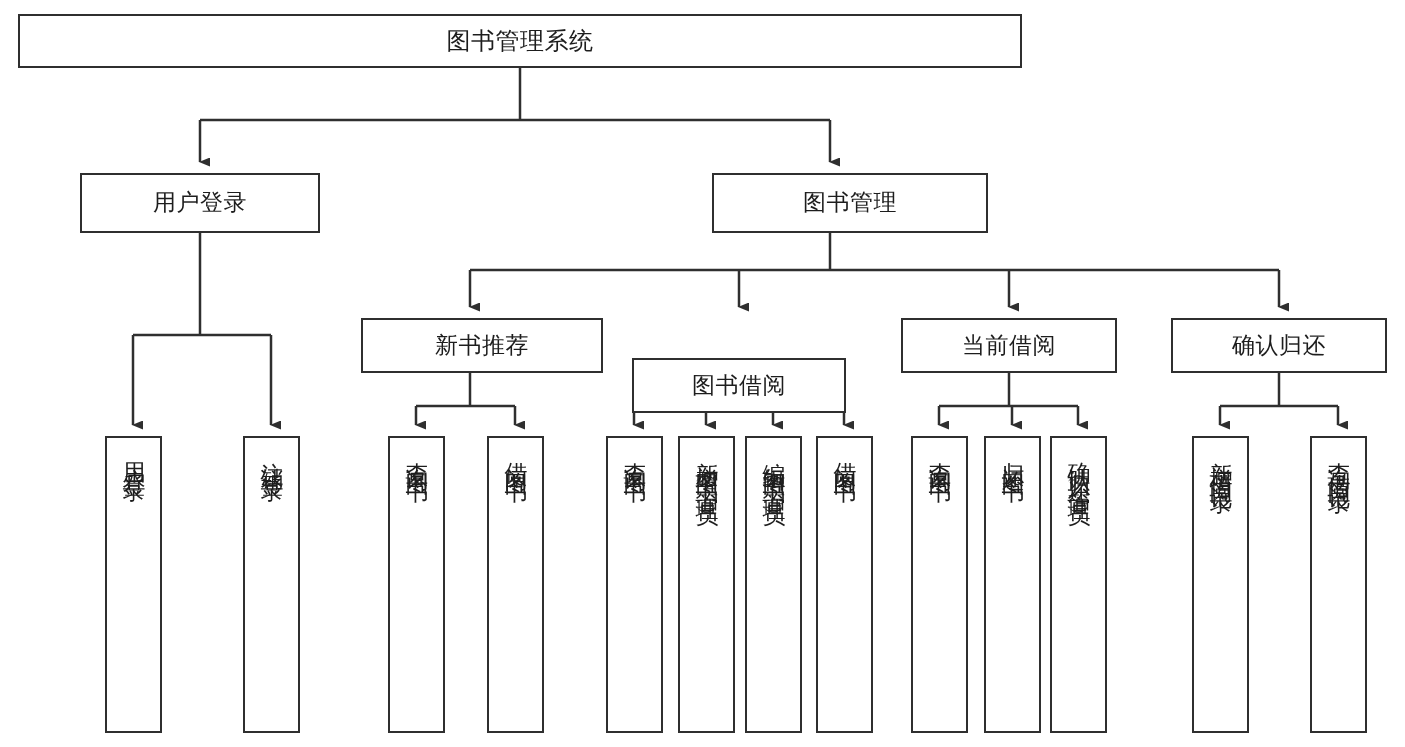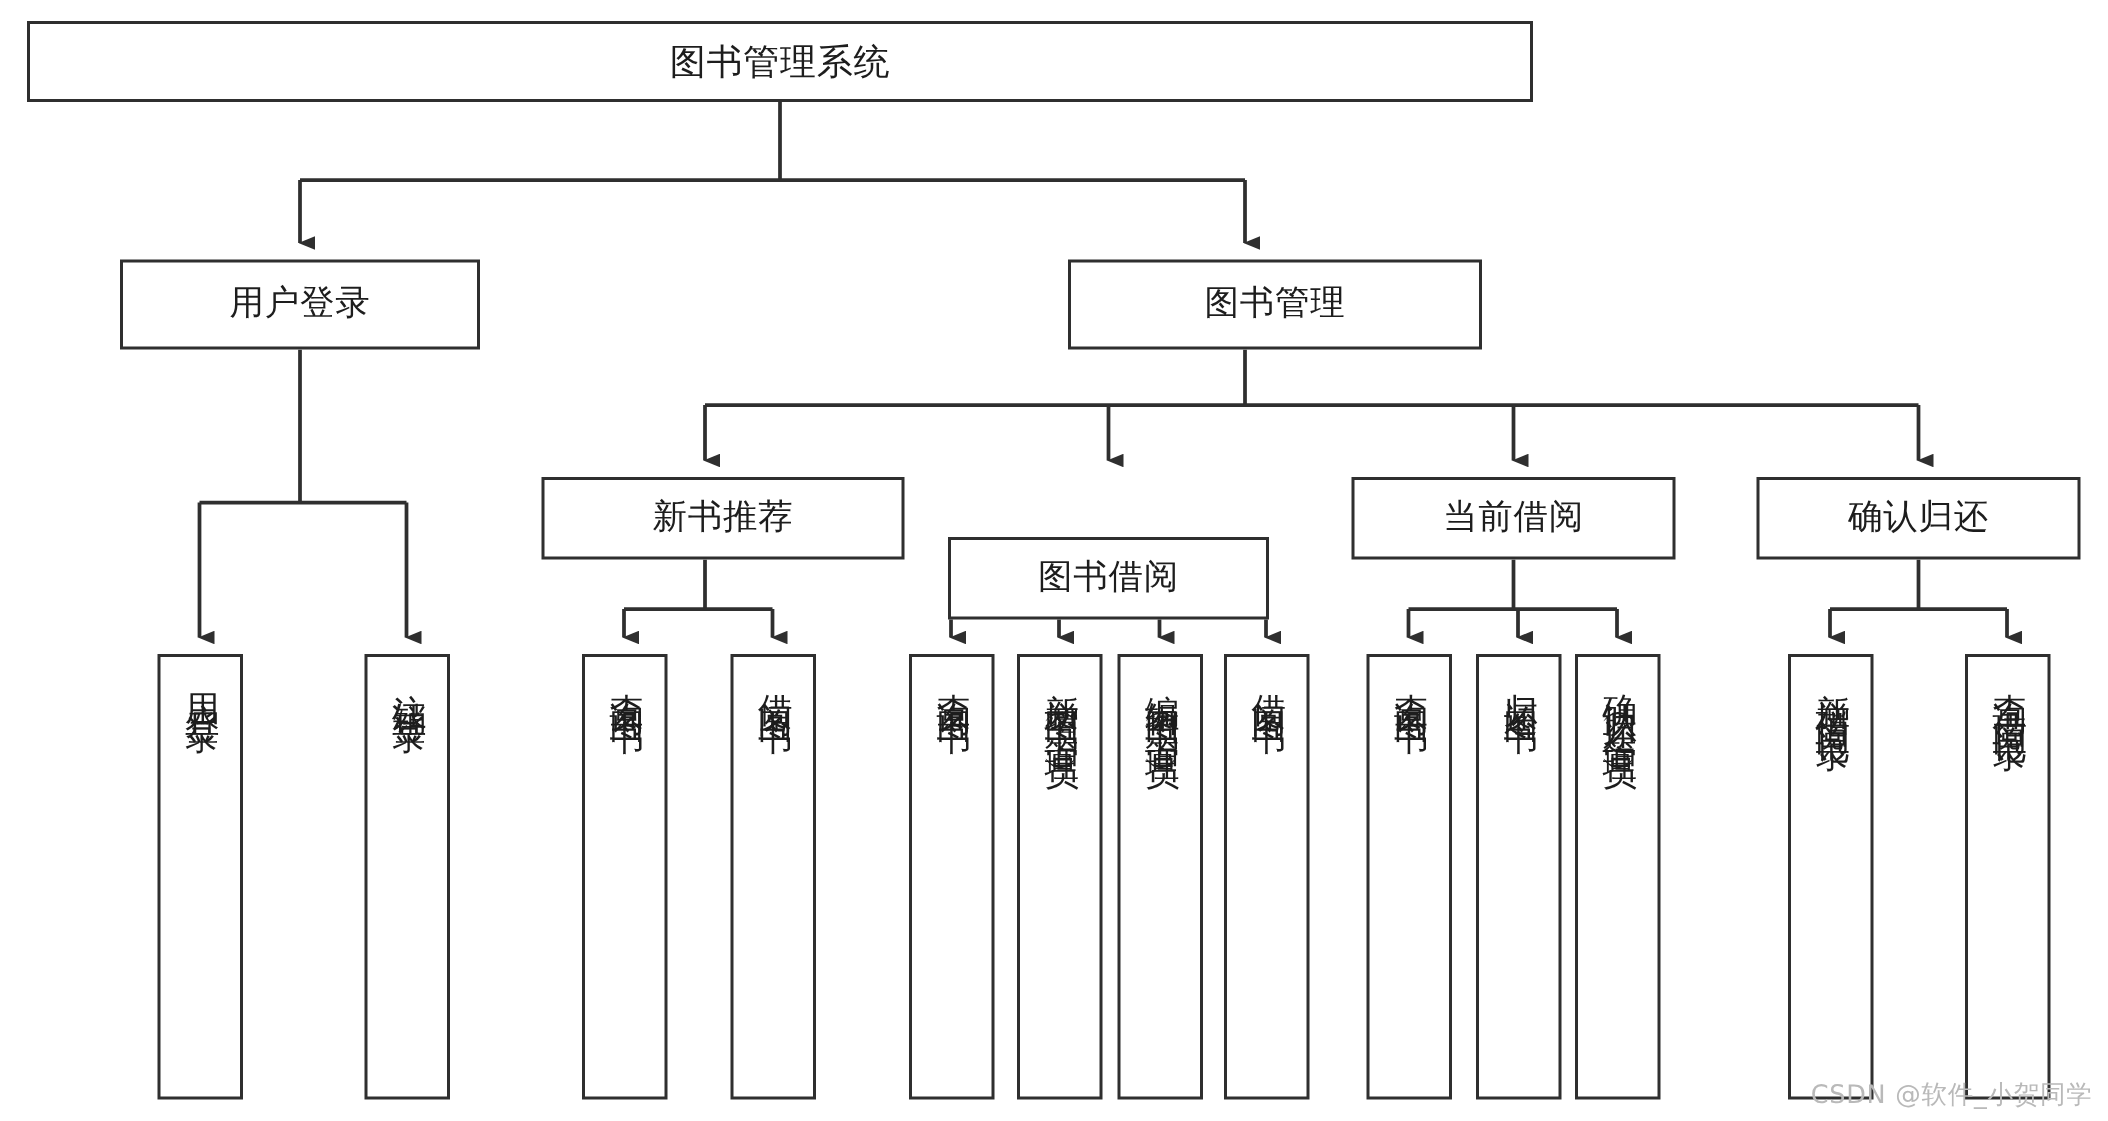--- a/index.html
+++ b/index.html
@@ -174,14 +174,13 @@
         <span class="label">确认归还（管理员）</span>
       </div>
       <div class="node vertical" style="left: 1192px; top: 436px; width: 57px; height: 297px;">
         <span class="label">新增借阅记录</span>
       </div>
       <div class="node vertical" style="left: 1310px; top: 436px; width: 57px; height: 297px;">
         <span class="label">查询借阅记录</span>
       </div>
     </div>
 
-  <div class="watermark">CSDN @软件_小贺同学</div>
 </div>
 
 </body></html>

